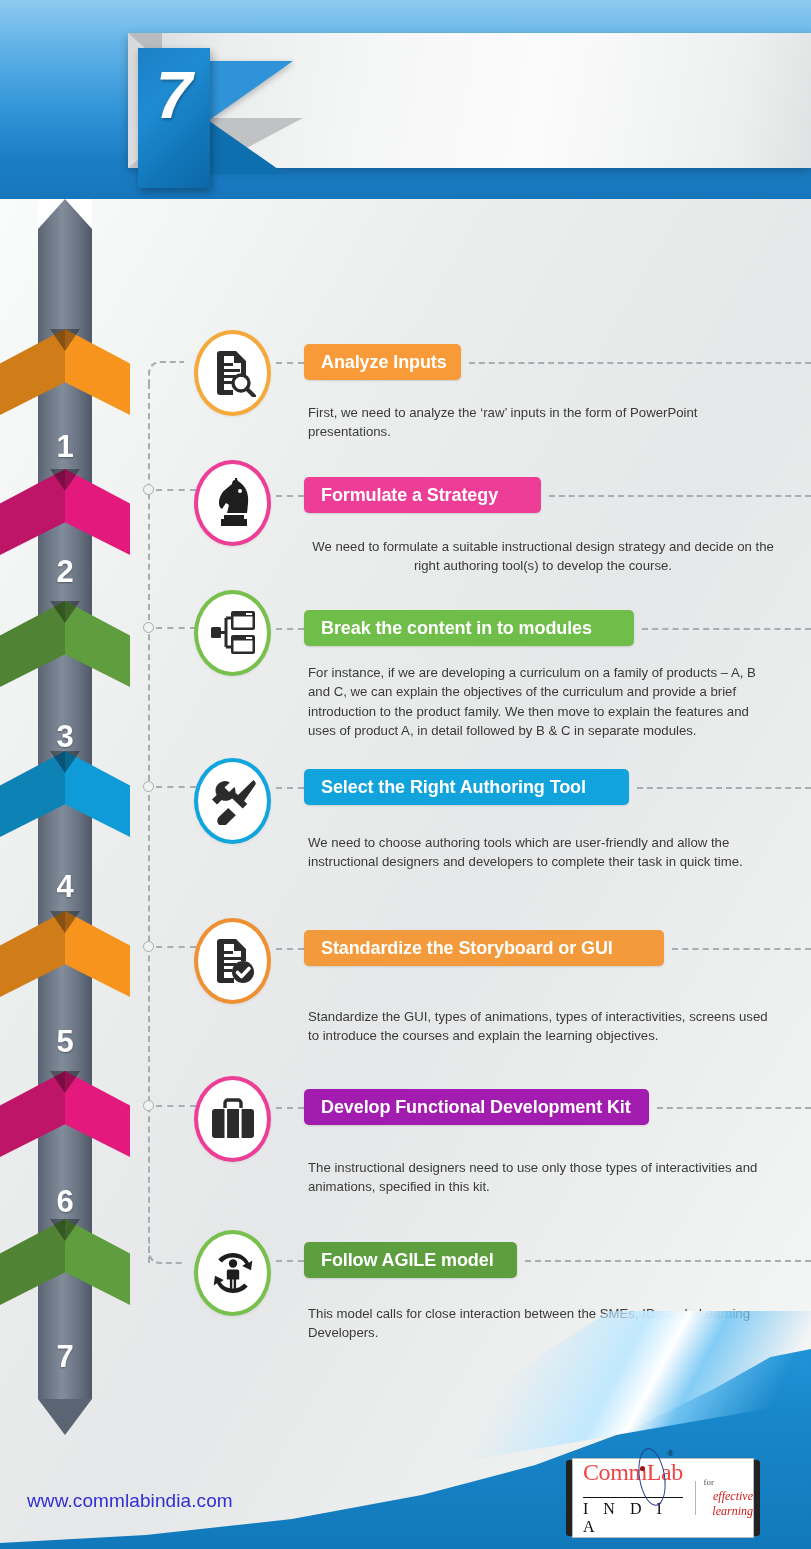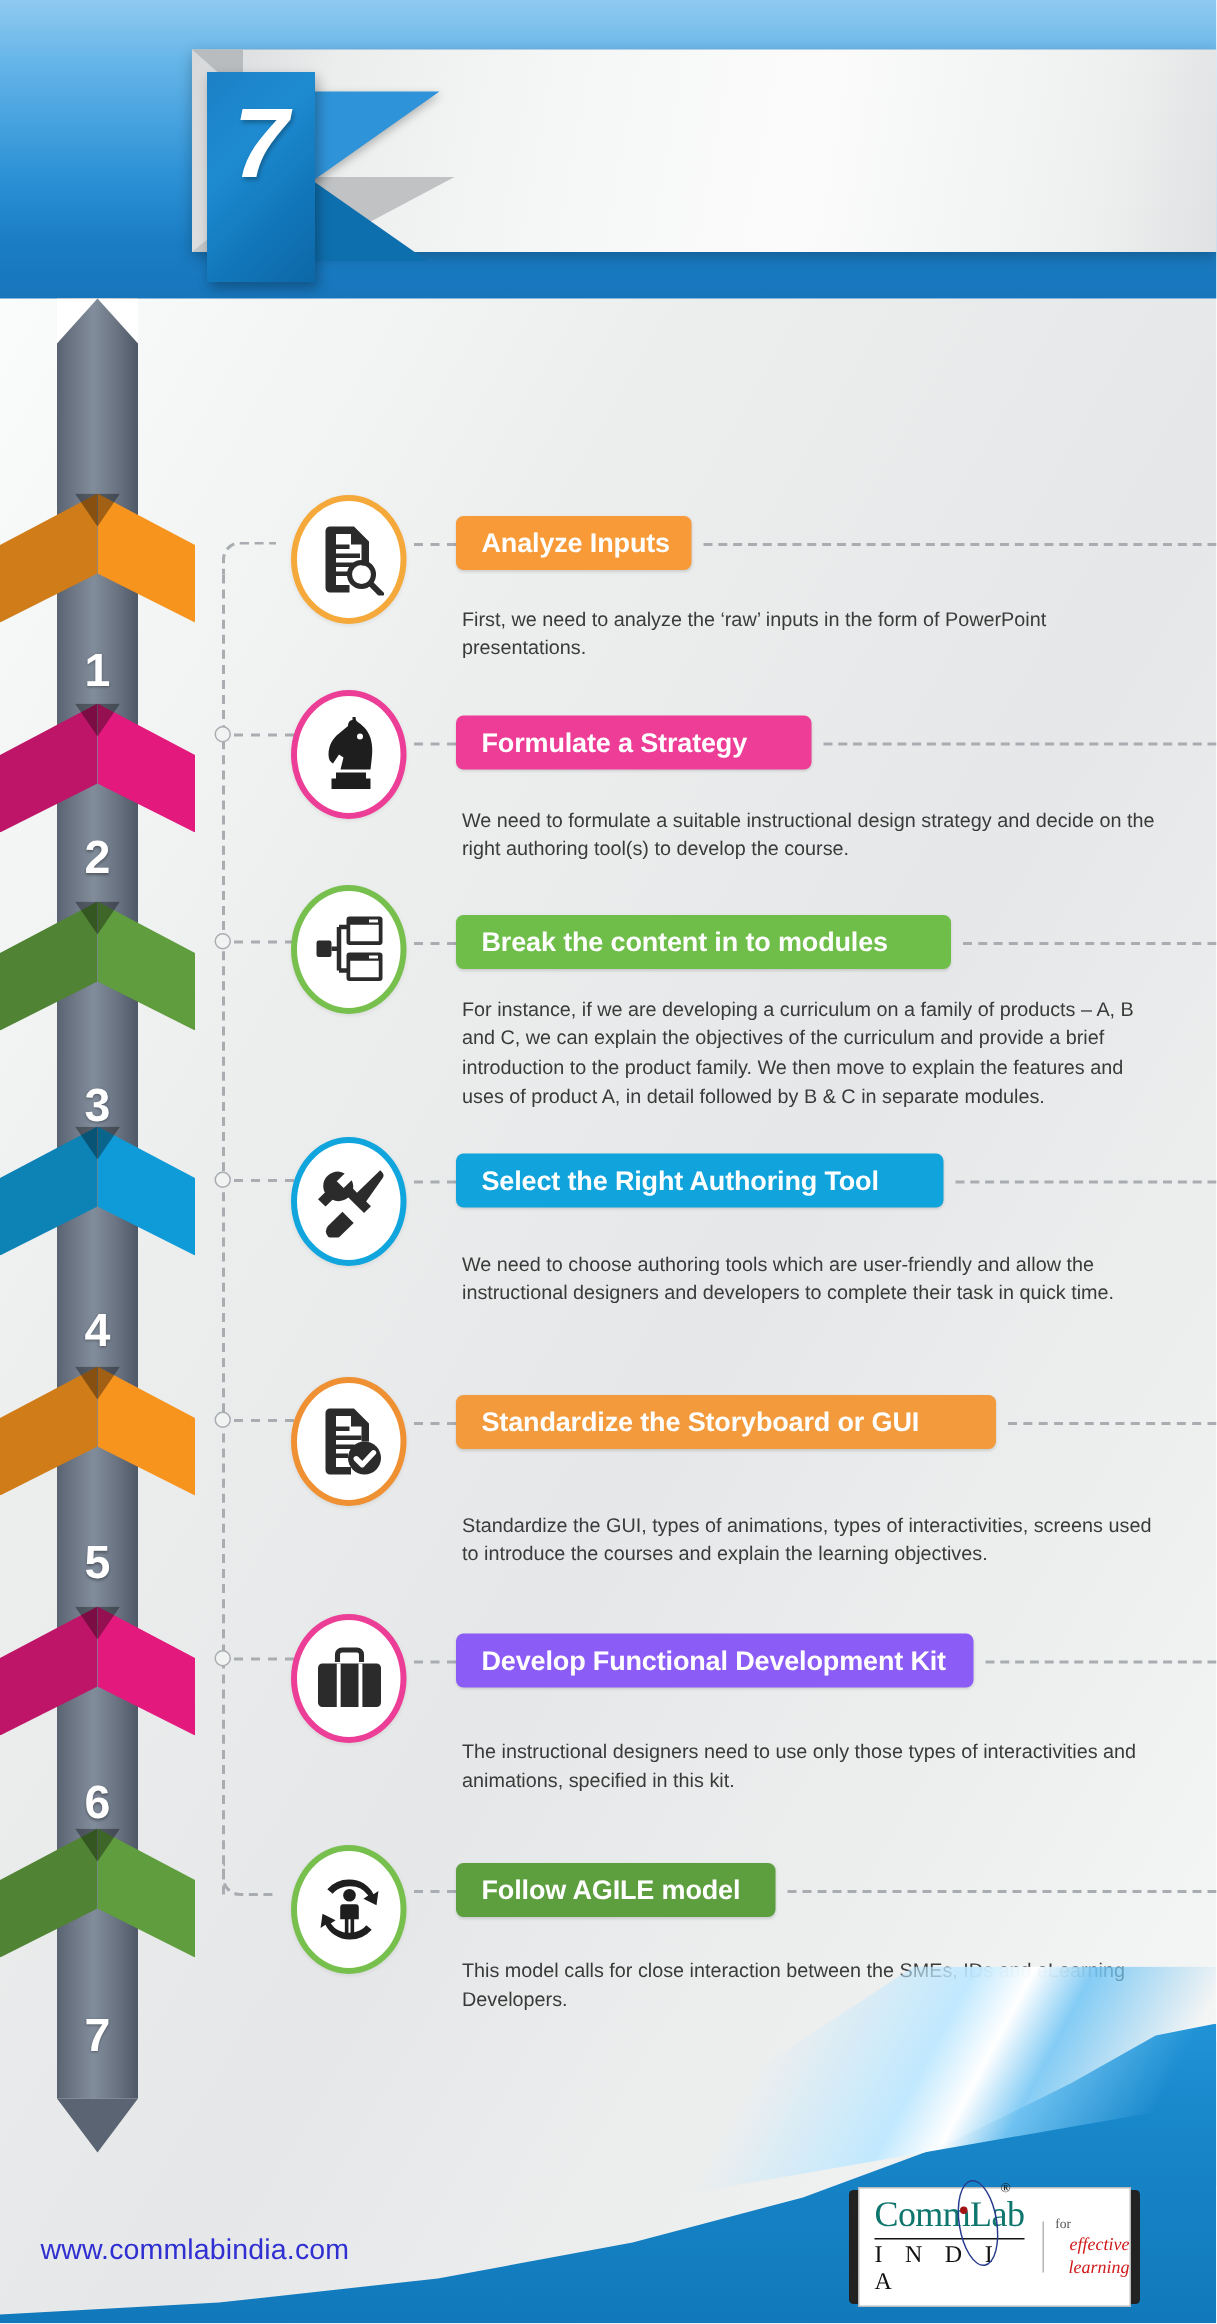--- a/index.html
+++ b/index.html
@@ -120,22 +120,22 @@
   .logo-shadow-l { left: 0; }
   .logo-shadow-r { right: 0; }
   .logo-card {
     position: absolute; left: 6px; top: 0; width: 182px; height: 80px;
     background: #fff; border: 1px solid #bbb;
     display: flex; align-items: center; padding-left: 10px;
   }
   .logo-left { position: relative; }
   .logo-commlab {
     font-family: "Liberation Serif", serif;
-    font-size: 24px; color: #0f766e; letter-spacing: -.4px;
-    border-bottom: 1.6px solid #111; padding-bottom: 1px; line-height: 1.05; text-align: center;
+    font-size: 24px; color: #ef4444; letter-spacing: -.4px;
+    border-bottom: 1.6px solid #111; padding-bottom: 12px; line-height: 1.05; text-align: center;
   }
   .logo-india {
     font-family: Liberation Serif, serif;
     font-size: 16px; color: #111; letter-spacing: 5.5px; margin-top: 2px;
   }
   .logo-ellipse {
     position: absolute; left: 56px; top: -12px;
     width: 26px; height: 58px; border: 1.6px solid #253a8c;
     border-radius: 50%; transform: rotate(-9deg);
   }
@@ -362,21 +362,21 @@
             <path fill="#1e1e1e" d="M24 2c-2 0-3 2-3 4l-6 5c-4 3-7 8-7 14 0 3 1 5 3 6l4-6 3 2-2 8h20c1-9 2-14 0-21-2-6-6-9-9-11-1-1-1-3-1-4 0-2-1-3-2-3zm5 9a2 2 0 1 1 0 4 2 2 0 0 1 0-4z"></path>
             <path fill="#1e1e1e" d="M13 37h20v4h3v7H10v-7h3z"></path>
           </svg>
         </span>
       </div>
       <div class="rail-stub" style="top: 495px; left: 276px; width: 28px;"></div>
       <div class="title-bar" style="top: 477px; left: 304px; width: 237px; background: rgb(238, 61, 150);">
         <span>Formulate a Strategy</span>
       </div>
       <div class="title-dash" style="top: 495px; left: 549px; right: 0px;"></div>
-      <div class="desc" style="top: 537px; left: 308px;">We need to formulate a suitable instructional design strategy and decide on the right authoring tool(s) to develop the course.</div>
+      <div class="desc" style="top: 537px; left: 308px; text-align: center;">We need to formulate a suitable instructional design strategy and decide on the right authoring tool(s) to develop the course.</div>
       <div class="icon-circle" style="top: 590px; border-color: rgb(120, 192, 78);">
         <span>
           <svg width="46" height="46" viewBox="0 0 46 46">
             <rect x="1" y="17" width="10" height="11" rx="1.5" fill="#2b2b2b"></rect>
             <path d="M11 22.5h5M16 22.5V8M16 22.5V37M16 8h6M16 37h6" stroke="#2b2b2b" stroke-width="3" fill="none"></path>
             <rect x="21" y="1" width="24" height="19" rx="2" fill="#2b2b2b"></rect>
             <rect x="23.5" y="6.5" width="19" height="11" fill="#fff"></rect>
             <rect x="36" y="3" width="6" height="2" fill="#fff"></rect>
             <rect x="21" y="25" width="24" height="19" rx="2" fill="#2b2b2b"></rect>
             <rect x="23.5" y="30.5" width="19" height="11" fill="#fff"></rect>
@@ -428,21 +428,21 @@
         <span>
           <svg width="46" height="44" viewBox="0 0 46 44">
             <path d="M15 11V6a3 3 0 0 1 3-3h10a3 3 0 0 1 3 3v5" fill="none" stroke="#2b2b2b" stroke-width="3.4"></path>
             <rect x="2" y="12" width="42" height="29" rx="3" fill="#2b2b2b"></rect>
             <rect x="14.5" y="12" width="2.6" height="29" fill="#fff"></rect>
             <rect x="29" y="12" width="2.6" height="29" fill="#fff"></rect>
           </svg>
         </span>
       </div>
       <div class="rail-stub" style="top: 1107px; left: 276px; width: 28px;"></div>
-      <div class="title-bar" style="top: 1089px; left: 304px; width: 345px; background: #8b5cf6;">
+      <div class="title-bar" style="top: 1089px; left: 304px; width: 345px; background: #a21caf;">
         <span>Develop Functional Development Kit</span>
       </div>
       <div class="title-dash" style="top: 1107px; left: 657px; right: 0px;"></div>
       <div class="desc" style="top: 1158px; left: 308px;">The instructional designers need to use only those types of interactivities and animations, specified in this kit.</div>
       <div class="icon-circle" style="top: 1230px; border-color: rgb(120, 192, 78);">
         <span>
           <svg width="48" height="48" viewBox="0 0 48 48">
             <path fill="#1e1e1e" d="M24 4c7.1 0 13.2 4 16 9.8l3.3-2.2-1.3 9.6-8.7-4.3 3.2-2.2A14.7 14.7 0 0 0 24 8.5c-4.5 0-8.5 1.9-11.2 5l-3.6-3A19.3 19.3 0 0 1 24 4z"></path>
             <path fill="#1e1e1e" d="M24 44c-7.1 0-13.2-4-16-9.8l-3.3 2.2 1.3-9.6 8.7 4.3-3.2 2.2A14.7 14.7 0 0 0 24 39.5c4.5 0 8.5-1.9 11.2-5l3.6 3A19.3 19.3 0 0 1 24 44z"></path>
             <circle cx="24" cy="14.5" r="4.2" fill="#1e1e1e"></circle>

